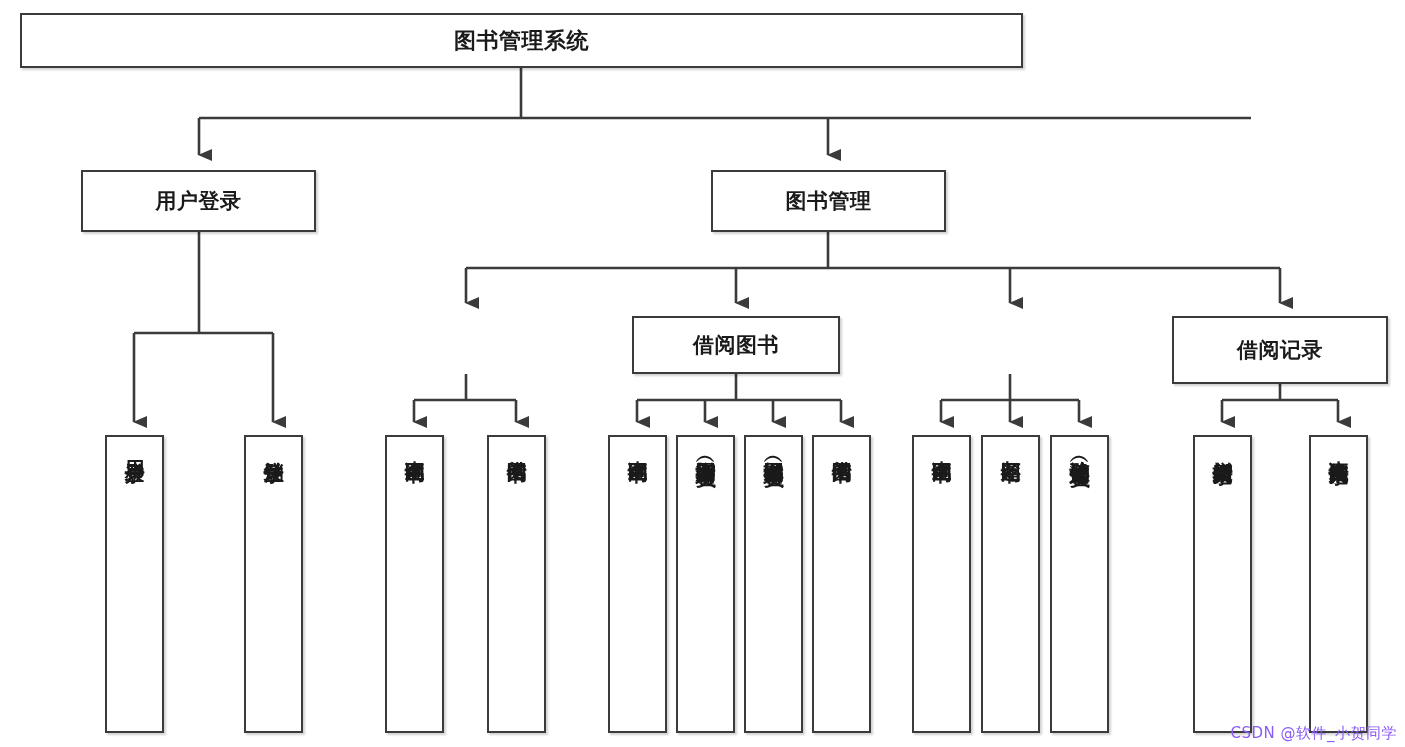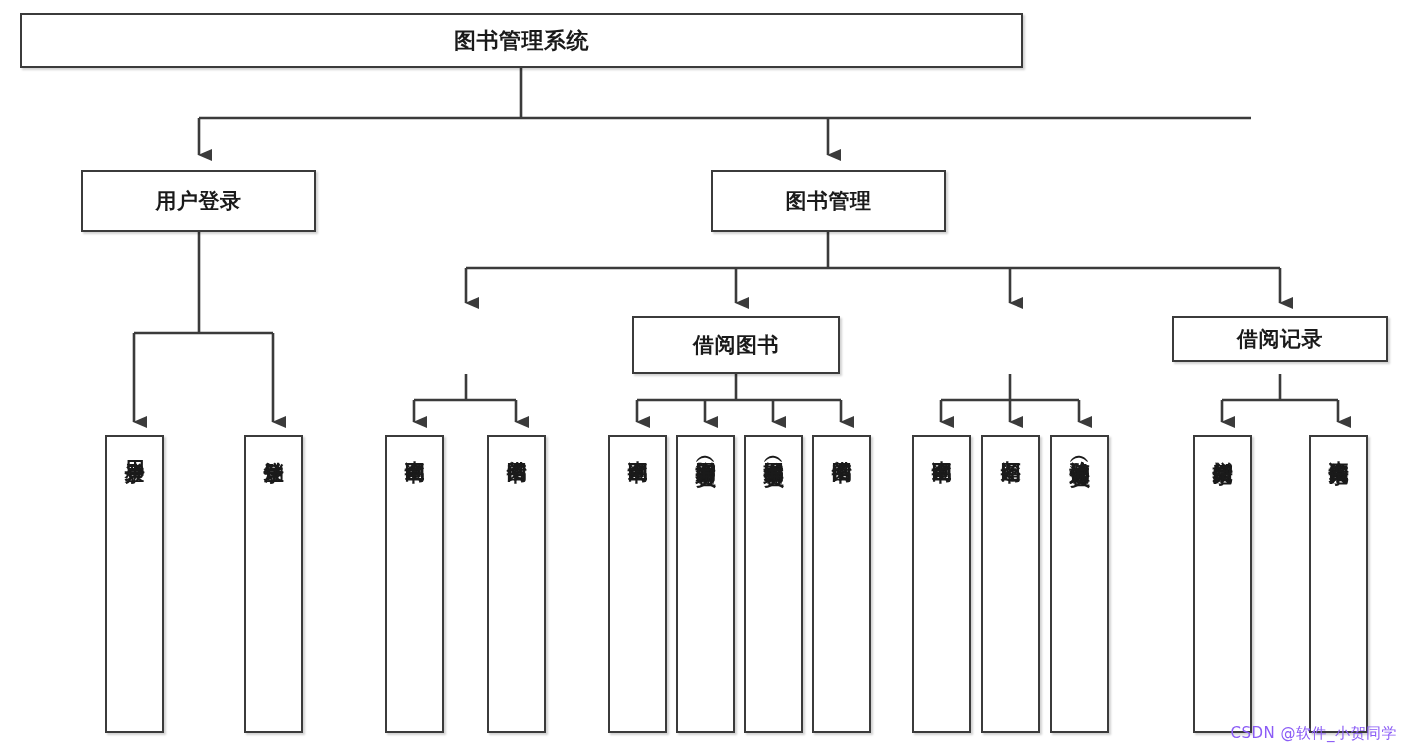--- a/index.html
+++ b/index.html
@@ -138,21 +138,21 @@
   <div class="node horizontal" style="left:81px; top:170px; width:235px; height:62px;">
     <span class="node-label">用户登录</span>
   </div>
   <div class="node horizontal" style="left:711px; top:170px; width:235px; height:62px;">
     <span class="node-label">图书管理</span>
   </div>
 
   <div class="node horizontal" style="left:632px; top:316px; width:208px; height:58px;">
     <span class="node-label">借阅图书</span>
   </div>
-  <div class="node horizontal" style="left:1172px; top:316px; width:216px; height:46px;">
+  <div class="node horizontal" style="left:1172px; top:316px; width:216px; height:68px;">
     <span class="node-label">借阅记录</span>
   </div>
 
   <div class="node vertical" style="left:105px; top:435px; width:59px; height:298px;">
     <span class="node-label">用户登录</span>
   </div>
   <div class="node vertical" style="left:244px; top:435px; width:59px; height:298px;">
     <span class="node-label">注销登录</span>
   </div>
 

